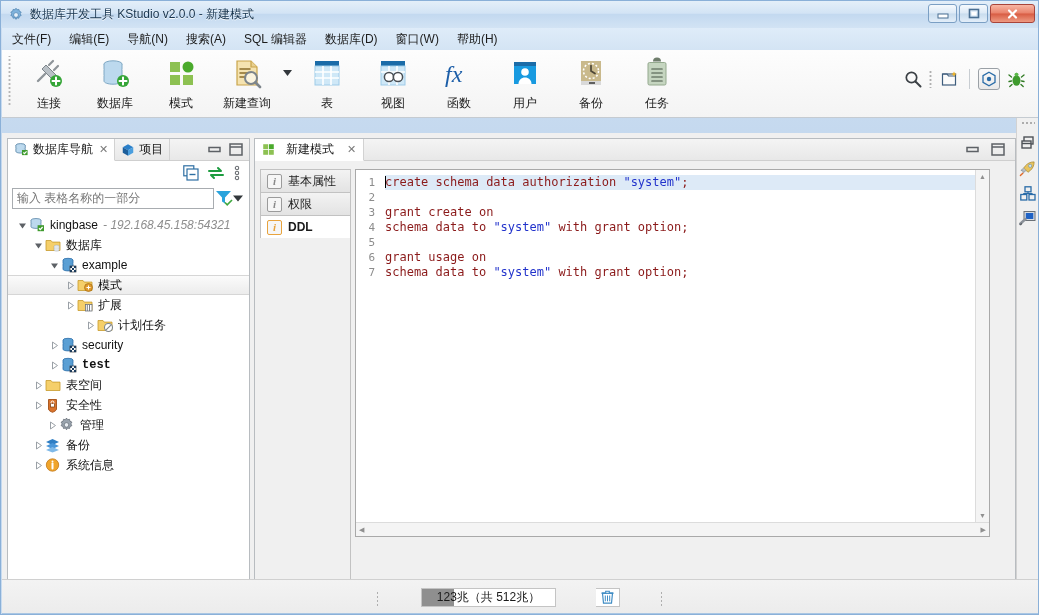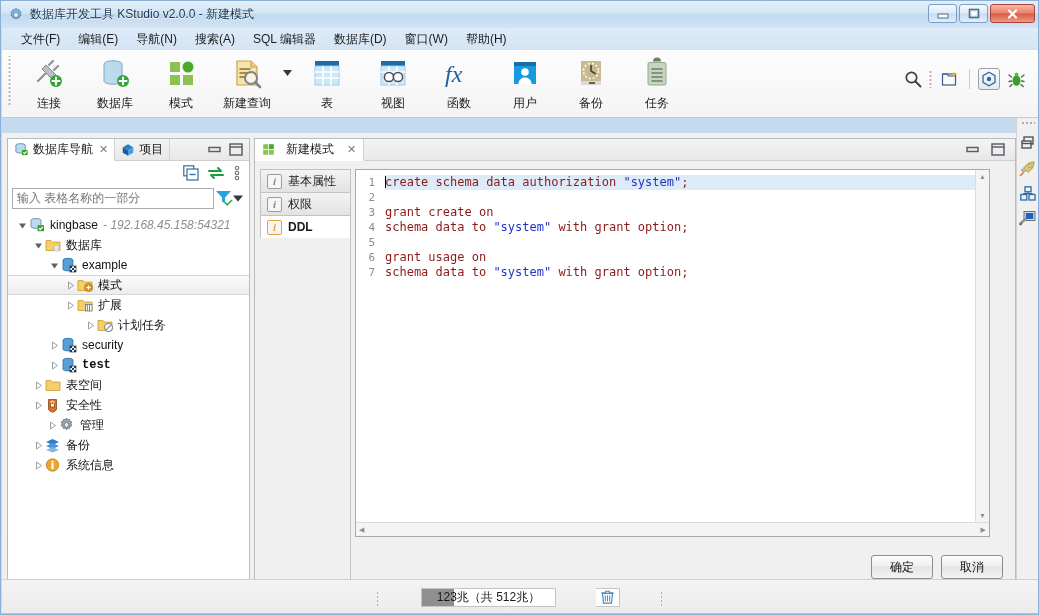--- a/index.html
+++ b/index.html
@@ -45,21 +45,21 @@
     width: 45px;
     border-color: #a8443a;
     background: linear-gradient(to bottom, #f8b6a4 0%, #e9826b 48%, #d85c43 52%, #ee9a82 100%);
   }
   .wbtn svg { display: block; }
 
   
   #menubar {
     position: absolute; left: 1px; top: 27px; width: 1037px; height: 22px;
     background: linear-gradient(to bottom, #dfecf9 0%, #d4e4f4 100%);
-    display: flex; align-items: center; padding-left: 10px;
+    display: flex; align-items: center; padding-left: 1px;
   }
   .menu-item {
     font-size: 12px; color: #1c1c1c; padding: 2px 9px; white-space: nowrap;
     cursor: default;
   }
 
   
   #toolbar {
     position: absolute; left: 1px; top: 49px; width: 1037px; height: 68px;
     background: linear-gradient(to bottom, #fdfdfd 0%, #f4f4f4 100%);
@@ -794,24 +794,20 @@
               <span class="sb-arrow">▲</span>
               <span class="sb-arrow">▼</span>
             </div>
           </div>
           <div id="h-scroll">
             <span class="sb-arrow">◀</span>
             <span class="sb-arrow">▶</span>
           </div>
         </div>
 
-        <div id="dlg-btns">
-          <div class="dlg-btn">确定</div>
-          <div class="dlg-btn">取消</div>
-        </div>
       </div>
     </div>
   </div>
 
   <div id="right-strip">
     <div class="strip-grip"></div>
     <div class="strip-ico">
       <svg width="14" height="14">
         <rect x="3" y="1" width="9" height="7" fill="none" stroke="#4d5257" stroke-width="1.4"></rect>
         <rect x="1" y="5" width="9" height="7" fill="#f0f0f0" stroke="#4d5257" stroke-width="1.4"></rect>

